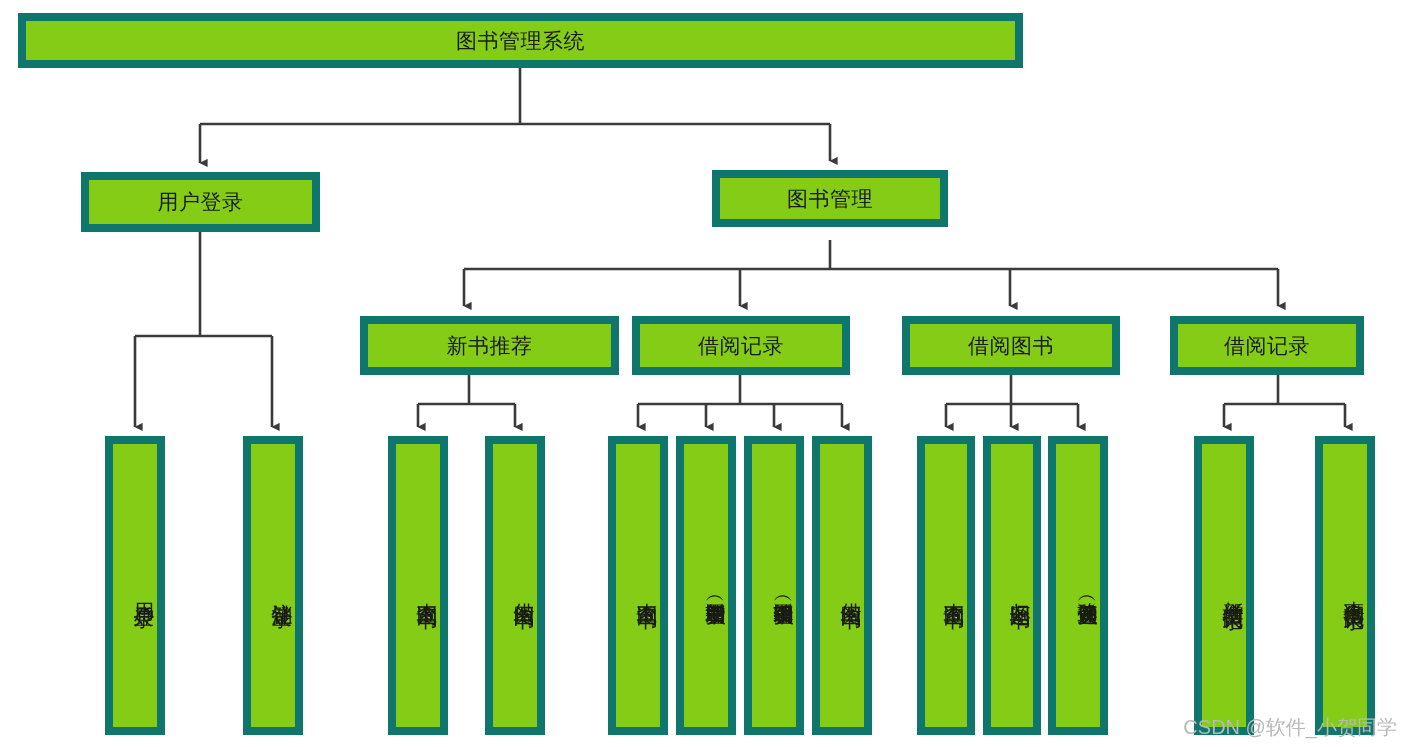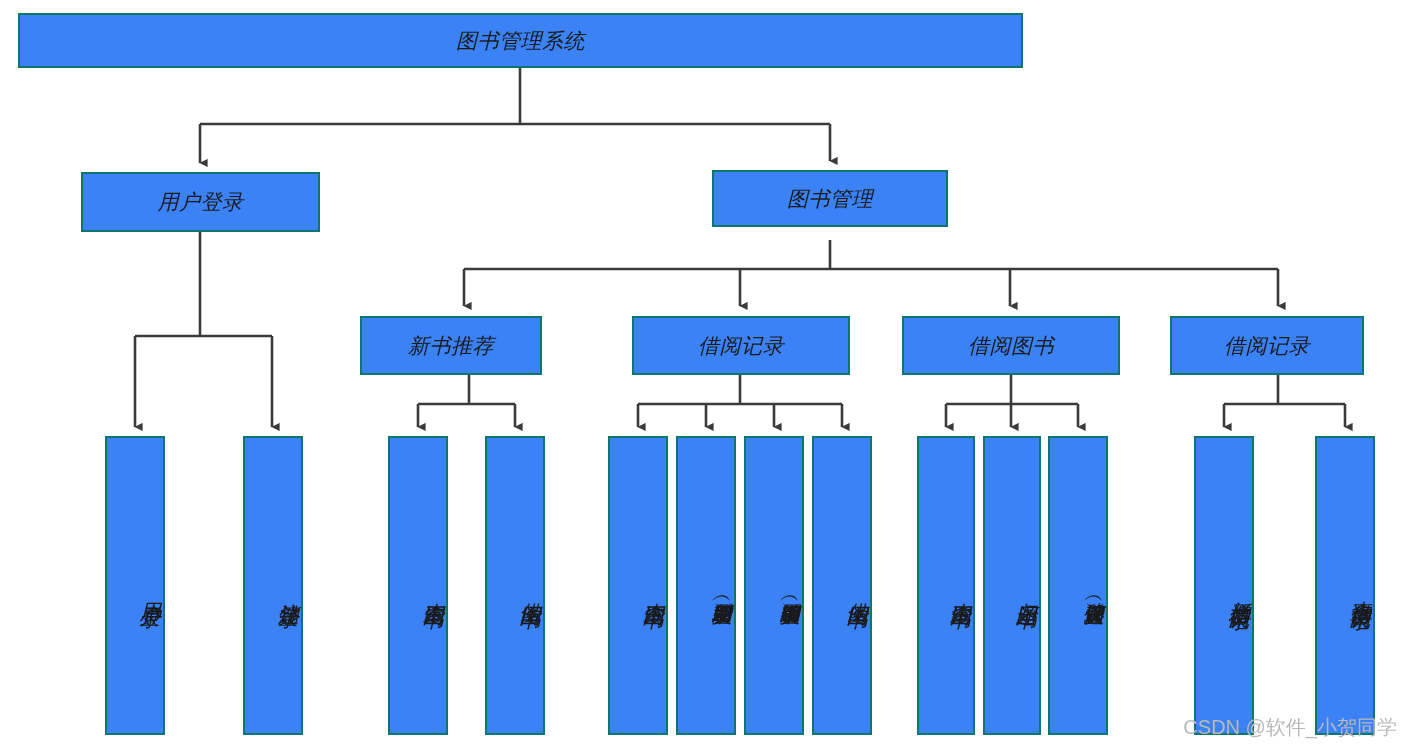--- a/index.html
+++ b/index.html
@@ -24,28 +24,27 @@
     position: absolute;
     left: 0;
     top: 0;
     width: 1405px;
     height: 747px;
     pointer-events: none;
   }
   .node {
     position: absolute;
     box-sizing: border-box;
-    border: 2px solid #0f766e;
-    background: #3b82f6;
+    border: 8px solid #0f766e;
+    background: #84cc16;
     display: flex;
     align-items: center;
     justify-content: center;
     color: #1a1a1a;
     z-index: 2;
-    font-style: italic;
   }
   .node-h {
     font-size: 21px;
     line-height: 1.2;
     letter-spacing: 0.5px;
     white-space: nowrap;
   }
   .node-v {
     writing-mode: vertical-rl;
     text-orientation: upright;
@@ -138,21 +137,21 @@
   </div>
 
   <div class="node node-h" style="left:81px; top:172px; width:239px; height:60px;">
     <span>用户登录</span>
   </div>
 
   <div class="node node-h" style="left:712px; top:170px; width:236px; height:57px;">
     <span>图书管理</span>
   </div>
 
-  <div class="node node-h" style="left:360px; top:316px; width:182px; height:59px;">
+  <div class="node node-h" style="left:360px; top:316px; width:259px; height:59px;">
     <span>新书推荐</span>
   </div>
 
   <div class="node node-h" style="left:632px; top:316px; width:218px; height:59px;">
     <span>借阅记录</span>
   </div>
 
   <div class="node node-h" style="left:902px; top:316px; width:218px; height:59px;">
     <span>借阅图书</span>
   </div>

